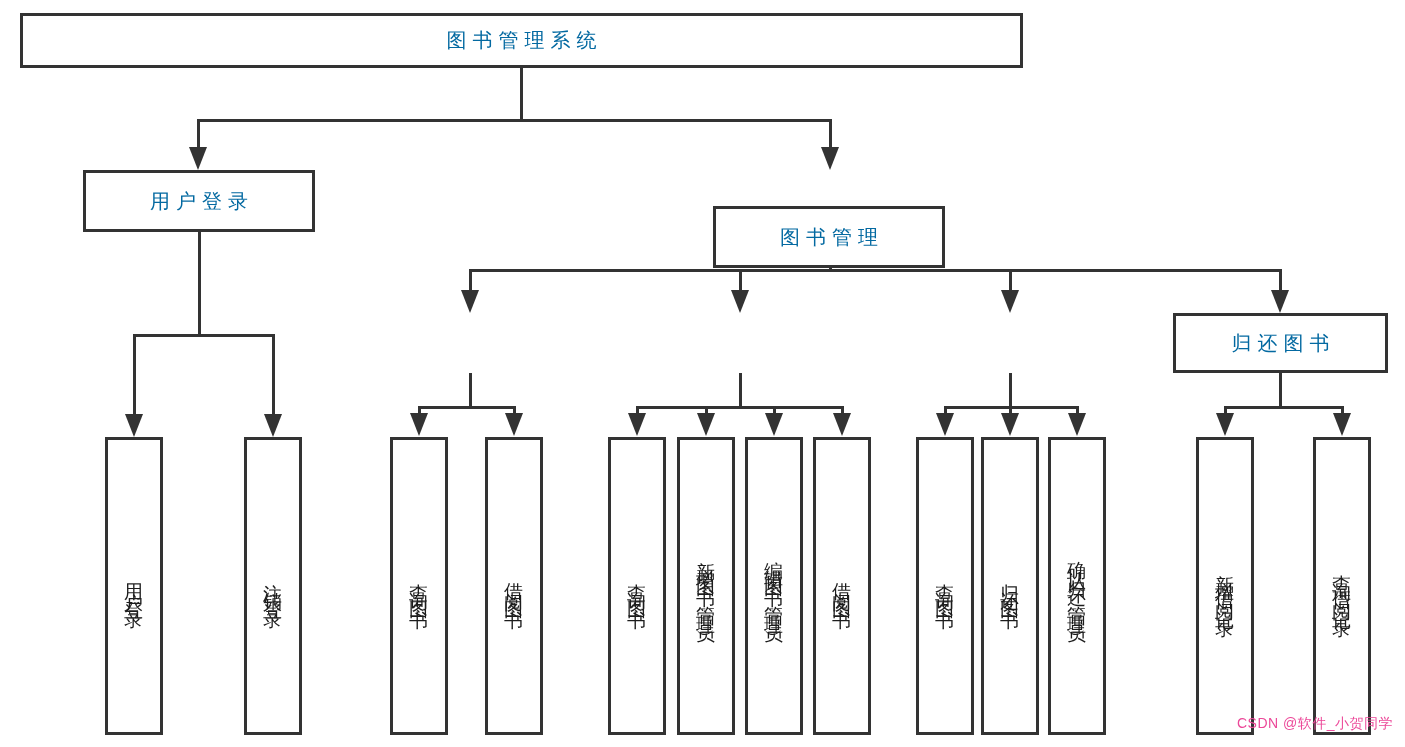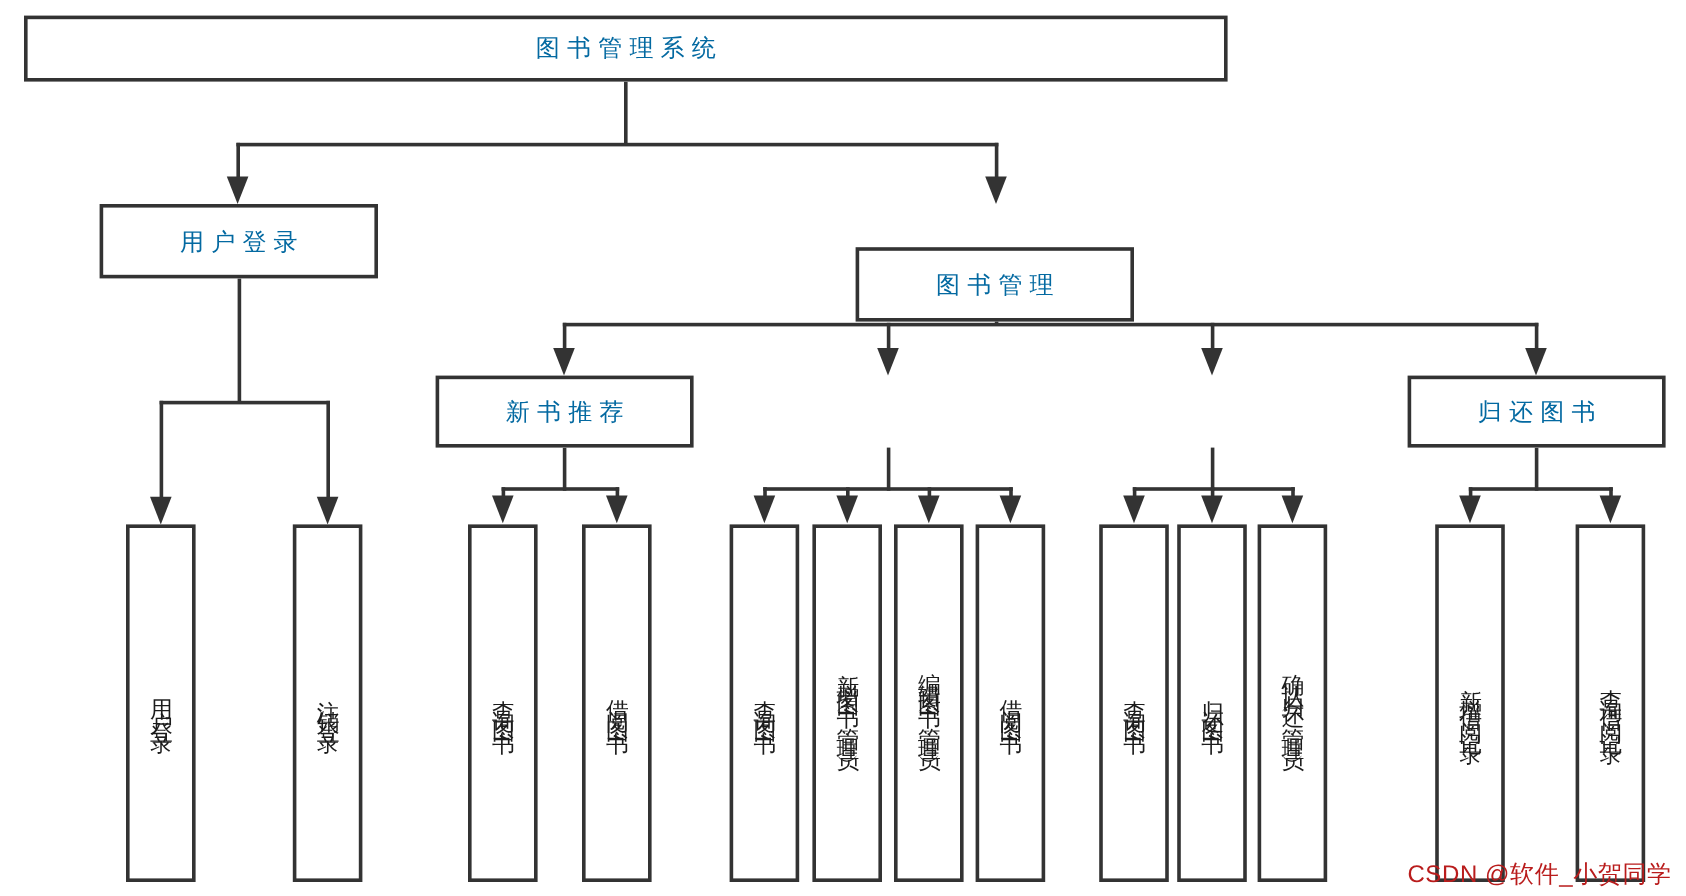--- a/index.html
+++ b/index.html
@@ -62,23 +62,23 @@
     width: 0; height: 0;
     border-left: 9px solid transparent;
     border-right: 9px solid transparent;
     border-top: 23px solid #333333;
     z-index: 1;
   }
   .watermark {
     position: absolute;
     top: 715px;
     right: 12px;
-    font-size: 20px;
+    font-size: 14px;
     letter-spacing: 0.5px;
-    color: #b91c1c;
+    color: #ec4899;
     z-index: 5;
     white-space: nowrap;
   }
 </style>
 </head>
 <body>
 
 <div class="stage">
 
   <div class="hbox" style="left:20px; top:13px; width:1003px; height:55px;">
@@ -116,23 +116,20 @@
     <i class="vl" style="left:469px; top:269px; height:24px;"></i>
     <i class="vl" style="left:739px; top:269px; height:24px;"></i>
     <i class="vl" style="left:1009px; top:269px; height:24px;"></i>
     <i class="vl" style="left:1279px; top:269px; height:24px;"></i>
     <i class="ar" style="left:461px; top:290px;"></i>
     <i class="ar" style="left:731px; top:290px;"></i>
     <i class="ar" style="left:1001px; top:290px;"></i>
     <i class="ar" style="left:1271px; top:290px;"></i>
   </div>
 
-  <div class="hbox" style="left:363px; top:313px; width:215px; height:60px;">
-    <span>新书推荐</span>
-  </div>
   <div class="hbox" style="left:1173px; top:313px; width:215px; height:60px;">
     <span>归还图书</span>
   </div>
 
   <div>
     <i class="vl" style="left:469px; top:373px; height:36px;"></i>
     <i class="hl" style="left:418px; top:406px; width:98px;"></i>
     <i class="vl" style="left:418px; top:406px; height:10px;"></i>
     <i class="vl" style="left:513px; top:406px; height:10px;"></i>
     <i class="ar" style="left:410px; top:413px;"></i>

